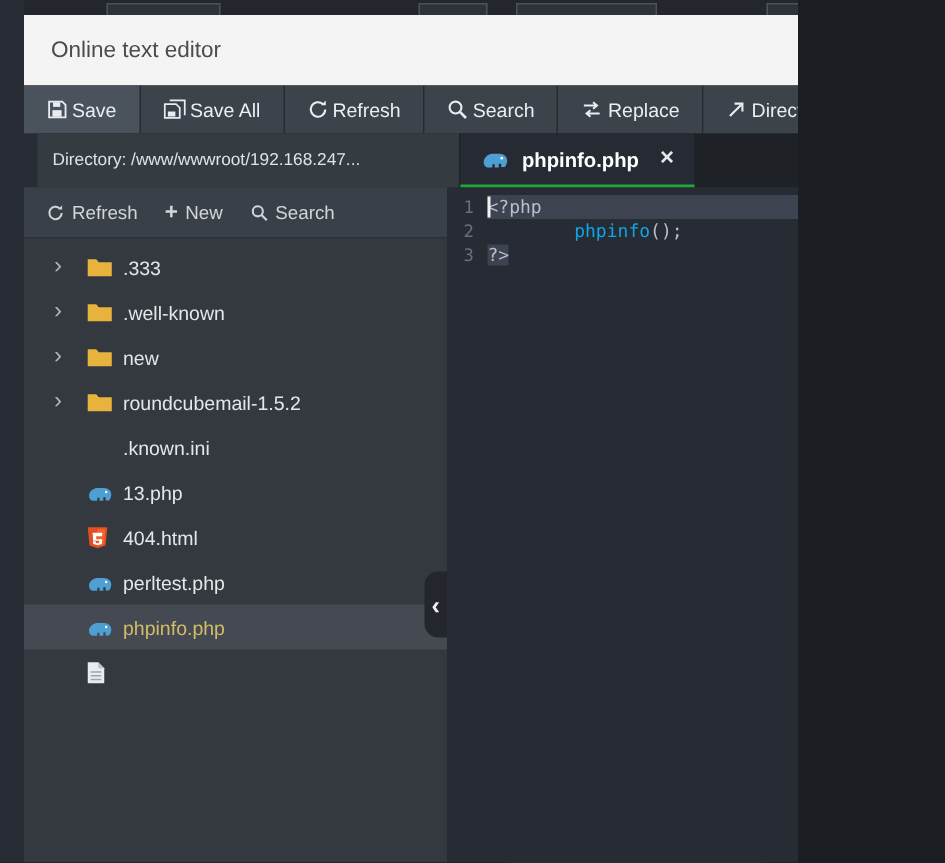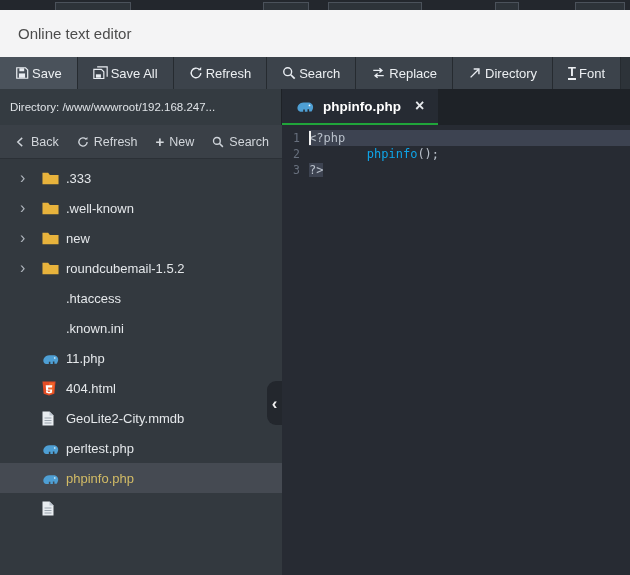--- a/index.html
+++ b/index.html
@@ -1,19 +1,20 @@
 <!DOCTYPE html>
 <html><head>
 <meta charset="utf-8">
 <style>
   html,body { margin:0; padding:0; background:#1b1e23; }
   .screen {
-    position:relative; width:630px; height:575px; overflow:hidden;
+    position:relative; width:516px; height:575px; overflow:hidden;
     font-family:"Liberation Sans", sans-serif;
     background:#282c34;
+    padding-left:16px;
   }
   
   .top-strip { position:relative; height:10px; background:#23272d; overflow:hidden; }
   .bg-box { position:absolute; top:2px; height:14px; background:#2d3339; border:1px solid #4b525b; box-sizing:border-box; }
   .b1 { left:55px;  width:76px; }
   .b2 { left:263px; width:46px; }
   .b3 { left:328px; width:94px; }
   .b4 { left:495px; width:24px; }
   .b5 { left:575px; width:50px; }
 
@@ -23,21 +24,21 @@
   
   .toolbar { height:32px; background:#2d3339; display:flex; overflow:hidden; }
   .tb-btn { flex:none; display:flex; align-items:center; gap:3px; padding:0 15px; background:#3c434b;
             border:none; border-right:1px solid #262b30; color:#eceff2; font-size:13px;
             font-family:inherit; cursor:pointer; white-space:nowrap; }
   .tb-btn.active { background:#4a525b; }
   .ic { display:flex; align-items:center; }
   .font-ic { font-size:13px; font-weight:bold; border-bottom:2px solid #eceff2; line-height:12px; }
 
   
-  .pathtab-row { height:36px; display:flex; }
+  .pathtab-row { height:36px; display:flex;margin-left:9px; }
   .dir-panel { width:282px; box-sizing:border-box; background:#343b41; color:#dfe3e7; font-size:11.5px;
                display:flex; align-items:center; padding:0 10px; border-right:1px solid #1e2227;
                white-space:nowrap; overflow:hidden; }
   .tabbar { flex:1; background:#1e2227; display:flex; }
   .tab { display:flex; align-items:center; gap:8px; padding:0 14px; background:#262b33;
          border-bottom:2px solid #20a53a; color:#fff; font-size:13.5px; font-weight:bold; cursor:pointer; }
   .tab-close { font-size:16px; font-weight:bold; margin-left:6px; color:#e6e9ec; cursor:pointer; }
 
   
   .body-row { display:flex; height:450px; position:relative; }
@@ -169,28 +170,20 @@
       </div>
     </div>
   </div>
 
   <div class="body-row">
 
     <div class="file-panel">
       <div class="tree-toolbar">
         <button class="ft-btn">
           <span class="ic">
-            <svg width="11" height="12" viewBox="0 0 16 16">
-                <path d="M10.5 2 L4 8 l6.5 6" fill="none" stroke="#cfd4da" stroke-width="2"></path>
-              </svg>
-          </span>
-          <span>Back</span>
-        </button>
-        <button class="ft-btn">
-          <span class="ic">
             <svg width="12" height="12" viewBox="0 0 16 16">
                 <path d="M13.5 8 a5.5 5.5 0 1 1 -1.6 -3.9" fill="none" stroke="#cfd4da" stroke-width="1.8"></path>
                 <path d="M13.9 1.2 v3.6 h-3.6 Z" fill="#cfd4da"></path>
               </svg>
           </span>
           <span>Refresh</span>
         </button>
         <button class="ft-btn">
           <span class="plus-glyph">+</span>
           <span>New</span>
@@ -241,99 +234,83 @@
         <div class="tree-row">
           <span class="chev">›</span>
           <span class="t-icon">
             <svg width="17" height="14" viewBox="0 0 18 14">
                 <path d="M0.5 1.5 h6 l1.8 2.2 h9.2 v9.8 h-17 Z" fill="#e8b33c"></path>
               </svg>
           </span>
           <span class="tree-label">roundcubemail-1.5.2</span>
         </div>
 
-        <div class="tree-row">
-          <span class="chev"></span>
-          <span class="t-icon"></span>
-          <span class="tree-label">.htaccess</span>
-        </div>
 
         <div class="tree-row">
           <span class="chev"></span>
           <span class="t-icon"></span>
           <span class="tree-label">.known.ini</span>
         </div>
 
         <div class="tree-row">
           <span class="chev"></span>
           <span class="t-icon">
             <svg width="18" height="13" viewBox="0 0 20 14">
                 <path fill="#4e9fd4" d="M4.5 13 C1.5 12.5 0.8 9 2.2 6.6 3.4 4.6 5.6 3.4 8 3.4 l4.6 0 c3.2 0 5.6 2.2 5.4 5 -0.1 1.6 -0.8 3.2 -1.6 4.3 h-2.6 v-2.3 h-1.7 V13 h-2.8 v-2.3 H7.6 V13 Z"></path>
                 <circle cx="14.2" cy="6.4" r="0.9" fill="#fff"></circle>
               </svg>
           </span>
-          <span class="tree-label">11.php</span>
+          <span class="tree-label">13.php</span>
         </div>
 
         <div class="tree-row">
           <span class="chev"></span>
           <span class="t-icon">
             <svg width="14" height="15" viewBox="0 0 15 16">
                 <path d="M0.5 0.5 h14 l-1.3 13 -5.7 2 -5.7 -2 Z" fill="#e44d26"></path>
                 <path d="M7.5 1.8 v12.4 l4.6 -1.6 1 -10.8 Z" fill="#f16529"></path>
                 <path d="M4 4.5 h7 l-0.25 2.4 H6.6 l0.15 2.2 h4.1 l-0.35 3.4 -3 0.9 -3 -0.9 -0.2 -2 h1.9 l0.1 1 1.2 0.35 1.25 -0.35 0.15 -1.4 H4.4 Z" fill="#fff"></path>
               </svg>
           </span>
           <span class="tree-label">404.html</span>
         </div>
 
+
+
+        <div class="tree-row">
+          <span class="chev"></span>
+          <span class="t-icon">
+            <svg width="18" height="13" viewBox="0 0 20 14">
+                <path fill="#4e9fd4" d="M4.5 13 C1.5 12.5 0.8 9 2.2 6.6 3.4 4.6 5.6 3.4 8 3.4 l4.6 0 c3.2 0 5.6 2.2 5.4 5 -0.1 1.6 -0.8 3.2 -1.6 4.3 h-2.6 v-2.3 h-1.7 V13 h-2.8 v-2.3 H7.6 V13 Z"></path>
+                <circle cx="14.2" cy="6.4" r="0.9" fill="#fff"></circle>
+              </svg>
+          </span>
+          <span class="tree-label">perltest.php</span>
+        </div>
+
+        <div class="tree-row selected">
+          <span class="chev"></span>
+          <span class="t-icon">
+            <svg width="18" height="13" viewBox="0 0 20 14">
+                <path fill="#4e9fd4" d="M4.5 13 C1.5 12.5 0.8 9 2.2 6.6 3.4 4.6 5.6 3.4 8 3.4 l4.6 0 c3.2 0 5.6 2.2 5.4 5 -0.1 1.6 -0.8 3.2 -1.6 4.3 h-2.6 v-2.3 h-1.7 V13 h-2.8 v-2.3 H7.6 V13 Z"></path>
+                <circle cx="14.2" cy="6.4" r="0.9" fill="#fff"></circle>
+              </svg>
+          </span>
+          <span class="tree-label">phpinfo.php</span>
+        </div>
+
         <div class="tree-row">
           <span class="chev"></span>
           <span class="t-icon">
             <svg width="12" height="15" viewBox="0 0 12 15">
                 <path d="M0.5 0.5 h7 l4 4 v10 h-11 Z" fill="#e8ecf0"></path>
                 <path d="M7.5 0.5 l4 4 h-4 Z" fill="#b9c2cc"></path>
                 <path d="M2.5 7 h7 M2.5 9.5 h7 M2.5 12 h7" stroke="#9aa4ae" stroke-width="1"></path>
               </svg>
           </span>
-          <span class="tree-label">GeoLite2-City.mmdb</span>
-        </div>
-
-
-        <div class="tree-row">
-          <span class="chev"></span>
-          <span class="t-icon">
-            <svg width="18" height="13" viewBox="0 0 20 14">
-                <path fill="#4e9fd4" d="M4.5 13 C1.5 12.5 0.8 9 2.2 6.6 3.4 4.6 5.6 3.4 8 3.4 l4.6 0 c3.2 0 5.6 2.2 5.4 5 -0.1 1.6 -0.8 3.2 -1.6 4.3 h-2.6 v-2.3 h-1.7 V13 h-2.8 v-2.3 H7.6 V13 Z"></path>
-                <circle cx="14.2" cy="6.4" r="0.9" fill="#fff"></circle>
-              </svg>
-          </span>
-          <span class="tree-label">perltest.php</span>
-        </div>
-
-        <div class="tree-row selected">
-          <span class="chev"></span>
-          <span class="t-icon">
-            <svg width="18" height="13" viewBox="0 0 20 14">
-                <path fill="#4e9fd4" d="M4.5 13 C1.5 12.5 0.8 9 2.2 6.6 3.4 4.6 5.6 3.4 8 3.4 l4.6 0 c3.2 0 5.6 2.2 5.4 5 -0.1 1.6 -0.8 3.2 -1.6 4.3 h-2.6 v-2.3 h-1.7 V13 h-2.8 v-2.3 H7.6 V13 Z"></path>
-                <circle cx="14.2" cy="6.4" r="0.9" fill="#fff"></circle>
-              </svg>
-          </span>
-          <span class="tree-label">phpinfo.php</span>
-        </div>
-
-        <div class="tree-row">
-          <span class="chev"></span>
-          <span class="t-icon">
-            <svg width="12" height="15" viewBox="0 0 12 15">
-                <path d="M0.5 0.5 h7 l4 4 v10 h-11 Z" fill="#e8ecf0"></path>
-                <path d="M7.5 0.5 l4 4 h-4 Z" fill="#b9c2cc"></path>
-                <path d="M2.5 7 h7 M2.5 9.5 h7 M2.5 12 h7" stroke="#9aa4ae" stroke-width="1"></path>
-              </svg>
-          </span>
         </div>
 
       </div>
 
       <div class="collapse-handle">
         <span>‹</span>
       </div>
     </div>
 
     <div class="editor">

